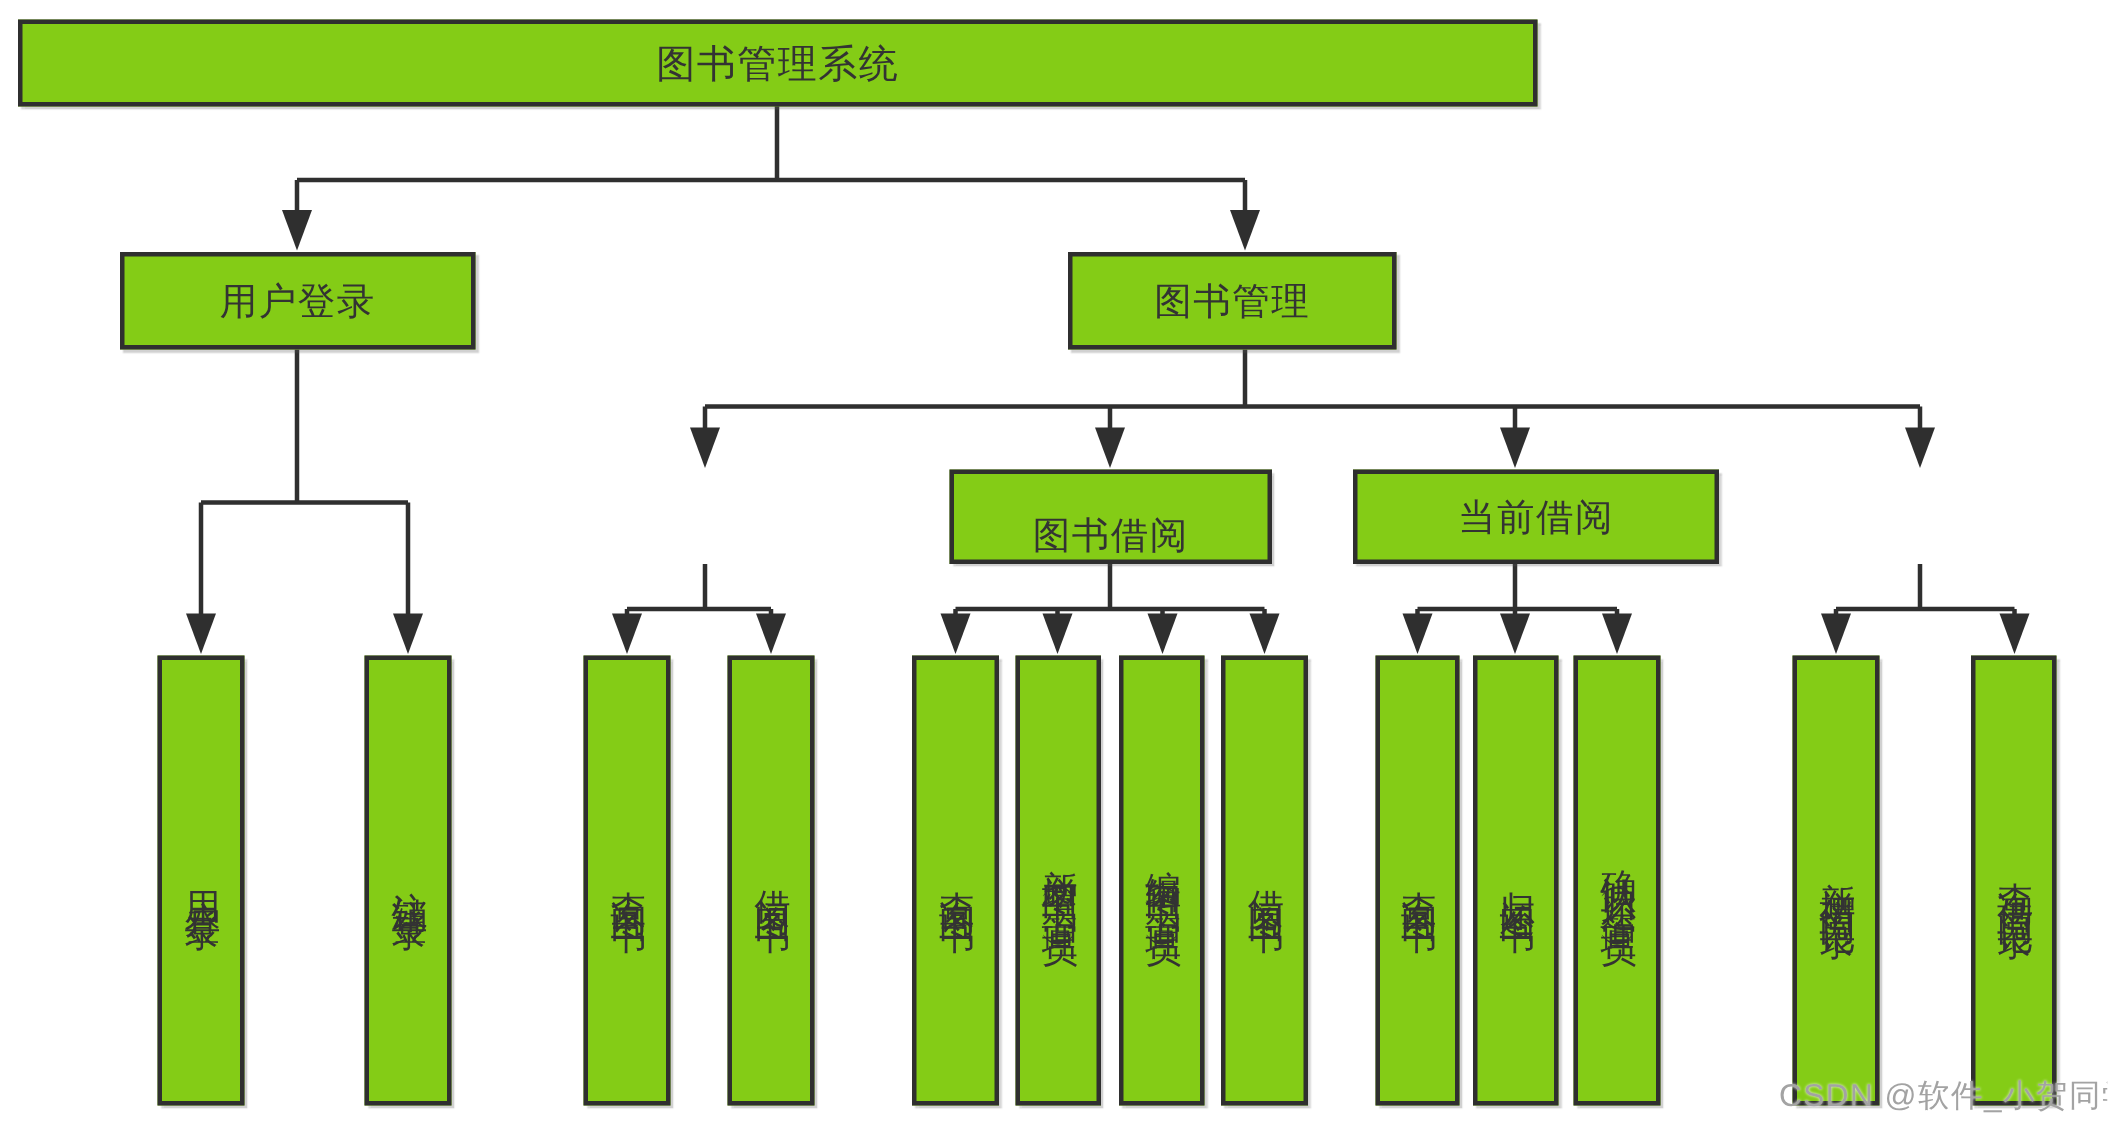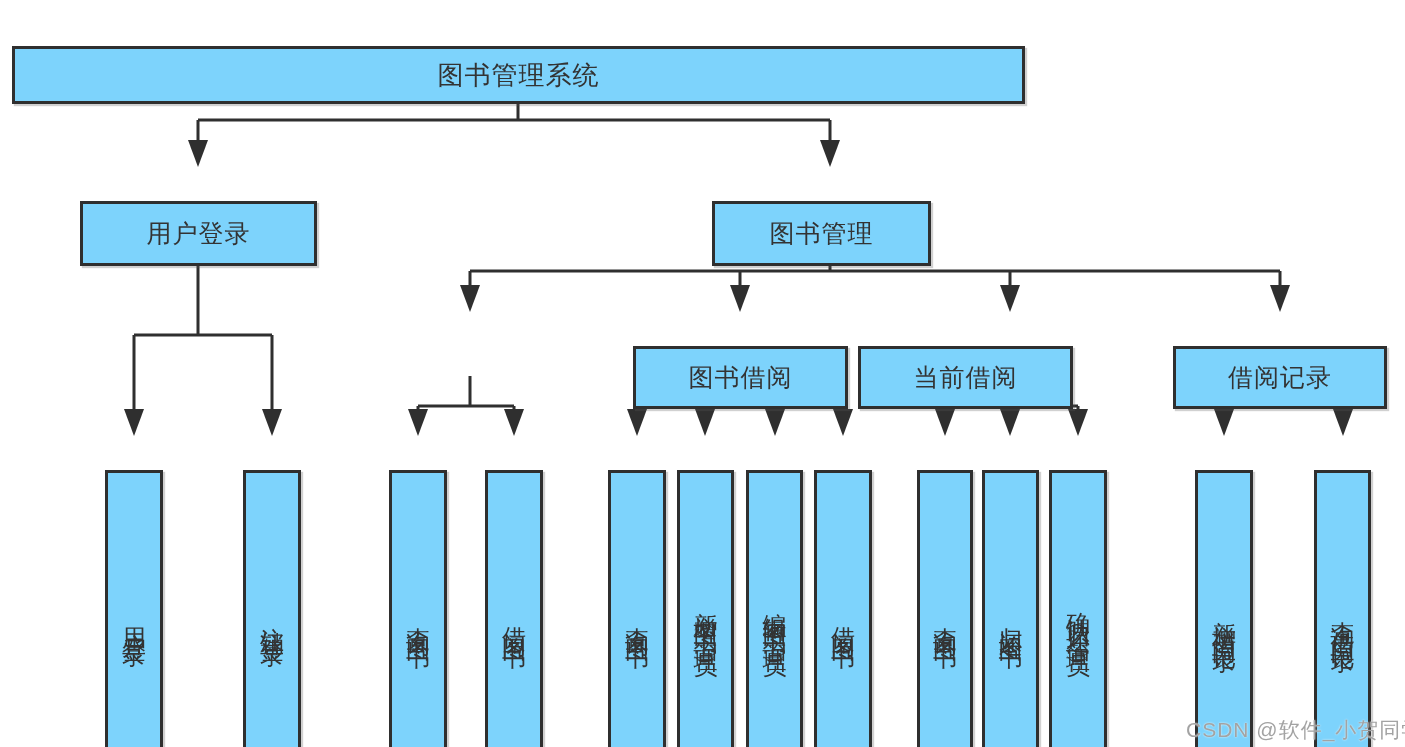--- a/index.html
+++ b/index.html
@@ -12,27 +12,26 @@
     position:relative;
     width:1405px;height:747px;
     background:#ffffff;
     font-family:"Liberation Sans",sans-serif;
     overflow:hidden;
   }
   .connectors{position:absolute;left:0;top:0;}
   .node{
     position:absolute;
     box-sizing:border-box;
-    background:#7dd3fc;
+    background:#84cc16;
     border:3px solid var(--line);
     display:flex;align-items:center;justify-content:center;
     color:var(--text);
     box-shadow:2px 2px 1px rgba(90,90,90,0.28);
     text-align:center;
-    margin-top:33px;
   }
   .h{font-size:25px;letter-spacing:1px;}
   .root-box{font-size:26px;}
   .v{
     writing-mode:vertical-rl;
     text-orientation:mixed;
     font-size:24px;
     letter-spacing:6px;
     line-height:1;
   }
@@ -106,28 +105,25 @@
     <span class="label">图书管理系统</span>
   </div>
 
   <div class="node h" style="left:80px;top:168px;width:237px;height:65px;">
     <span class="label">用户登录</span>
   </div>
   <div class="node h" style="left:712px;top:168px;width:219px;height:65px;">
     <span class="label">图书管理</span>
   </div>
 
-  <div class="node h" style="left:633px;top:313px;width:215px;height:63px;">
+  <div class="node h" style="left:633px;top:313px;width:215px;height:63px;align-items:flex-end;">
     <span class="label">图书借阅</span>
   </div>
-  <div class="node h" style="left:858px;top:313px;width:215px;height:63px;">
+  <div class="node h" style="left:902px;top:313px;width:244px;height:63px;">
     <span class="label">当前借阅</span>
-  </div>
-  <div class="node h" style="left:1173px;top:313px;width:214px;height:63px;">
-    <span class="label">借阅记录</span>
   </div>
 
   <div class="node v" style="left:105px;top:437px;width:58px;height:300px;">
     <span class="label">用户登录</span>
   </div>
   <div class="node v" style="left:243px;top:437px;width:58px;height:300px;">
     <span class="label">注销登录</span>
   </div>
 
   <div class="node v" style="left:389px;top:437px;width:58px;height:300px;">

